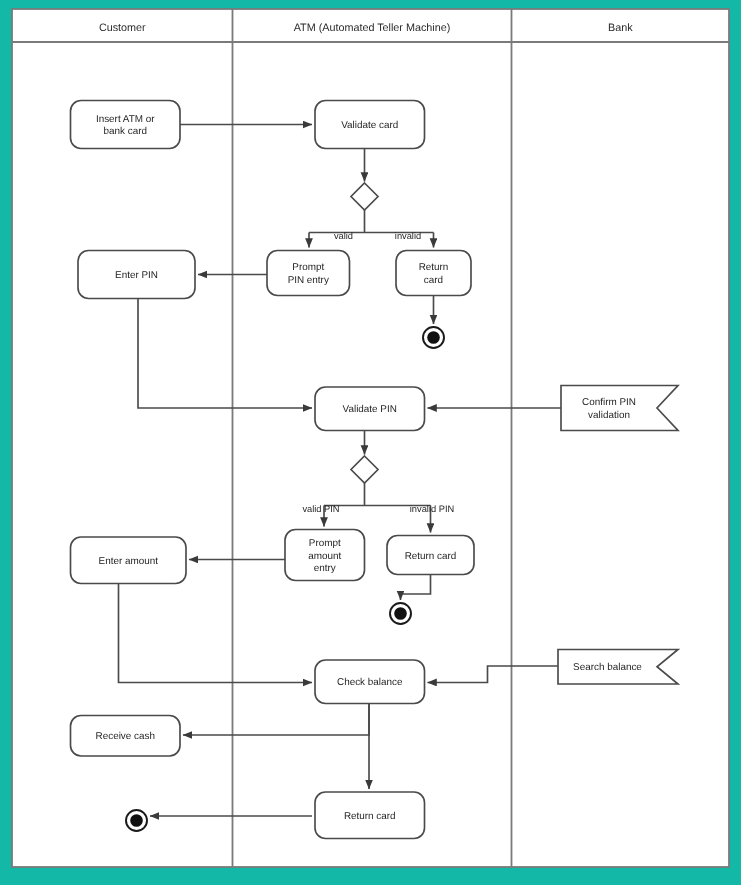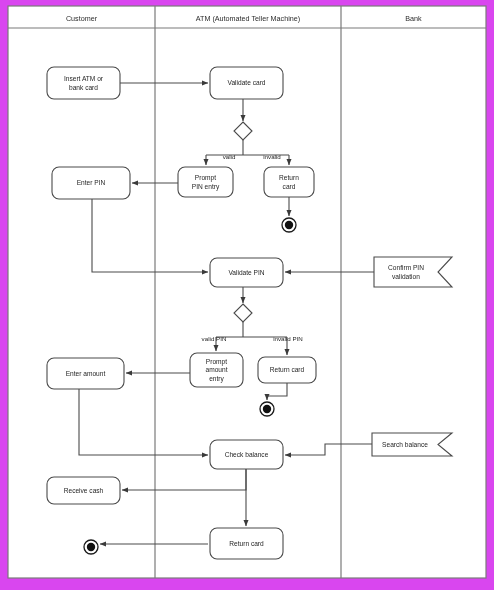--- a/index.html
+++ b/index.html
@@ -2,21 +2,21 @@
 <html><head>
 <meta charset="utf-8">
 <title>ATM Activity Diagram</title>
 <style>
   html,body{margin:0;padding:0;background:#ffffff;}
   body{
     width:494px;height:590px;overflow:hidden;
     font-family:"Liberation Sans","DejaVu Sans",sans-serif;
     -webkit-font-smoothing:antialiased;
   }
-  #diagram-root{position:relative;width:494px;height:590px;background:#d946ef;}
+  #diagram-root{position:relative;width:494px;height:590px;background:#14b8a6;}
   svg#activity-diagram{display:block;width:494px;height:590px;}
 
   .lane-frame{fill:#ffffff;stroke:#7a7a7a;stroke-width:1.2;}
   .lane-divider{stroke:#7a7a7a;stroke-width:1.2;}
   .lane-header-rule{stroke:#7a7a7a;stroke-width:1.2;}
   .lane-title{
     font-size:7.2px;fill:#2b2b2b;text-anchor:middle;
     font-family:"Liberation Sans","DejaVu Sans",sans-serif;
   }
 

